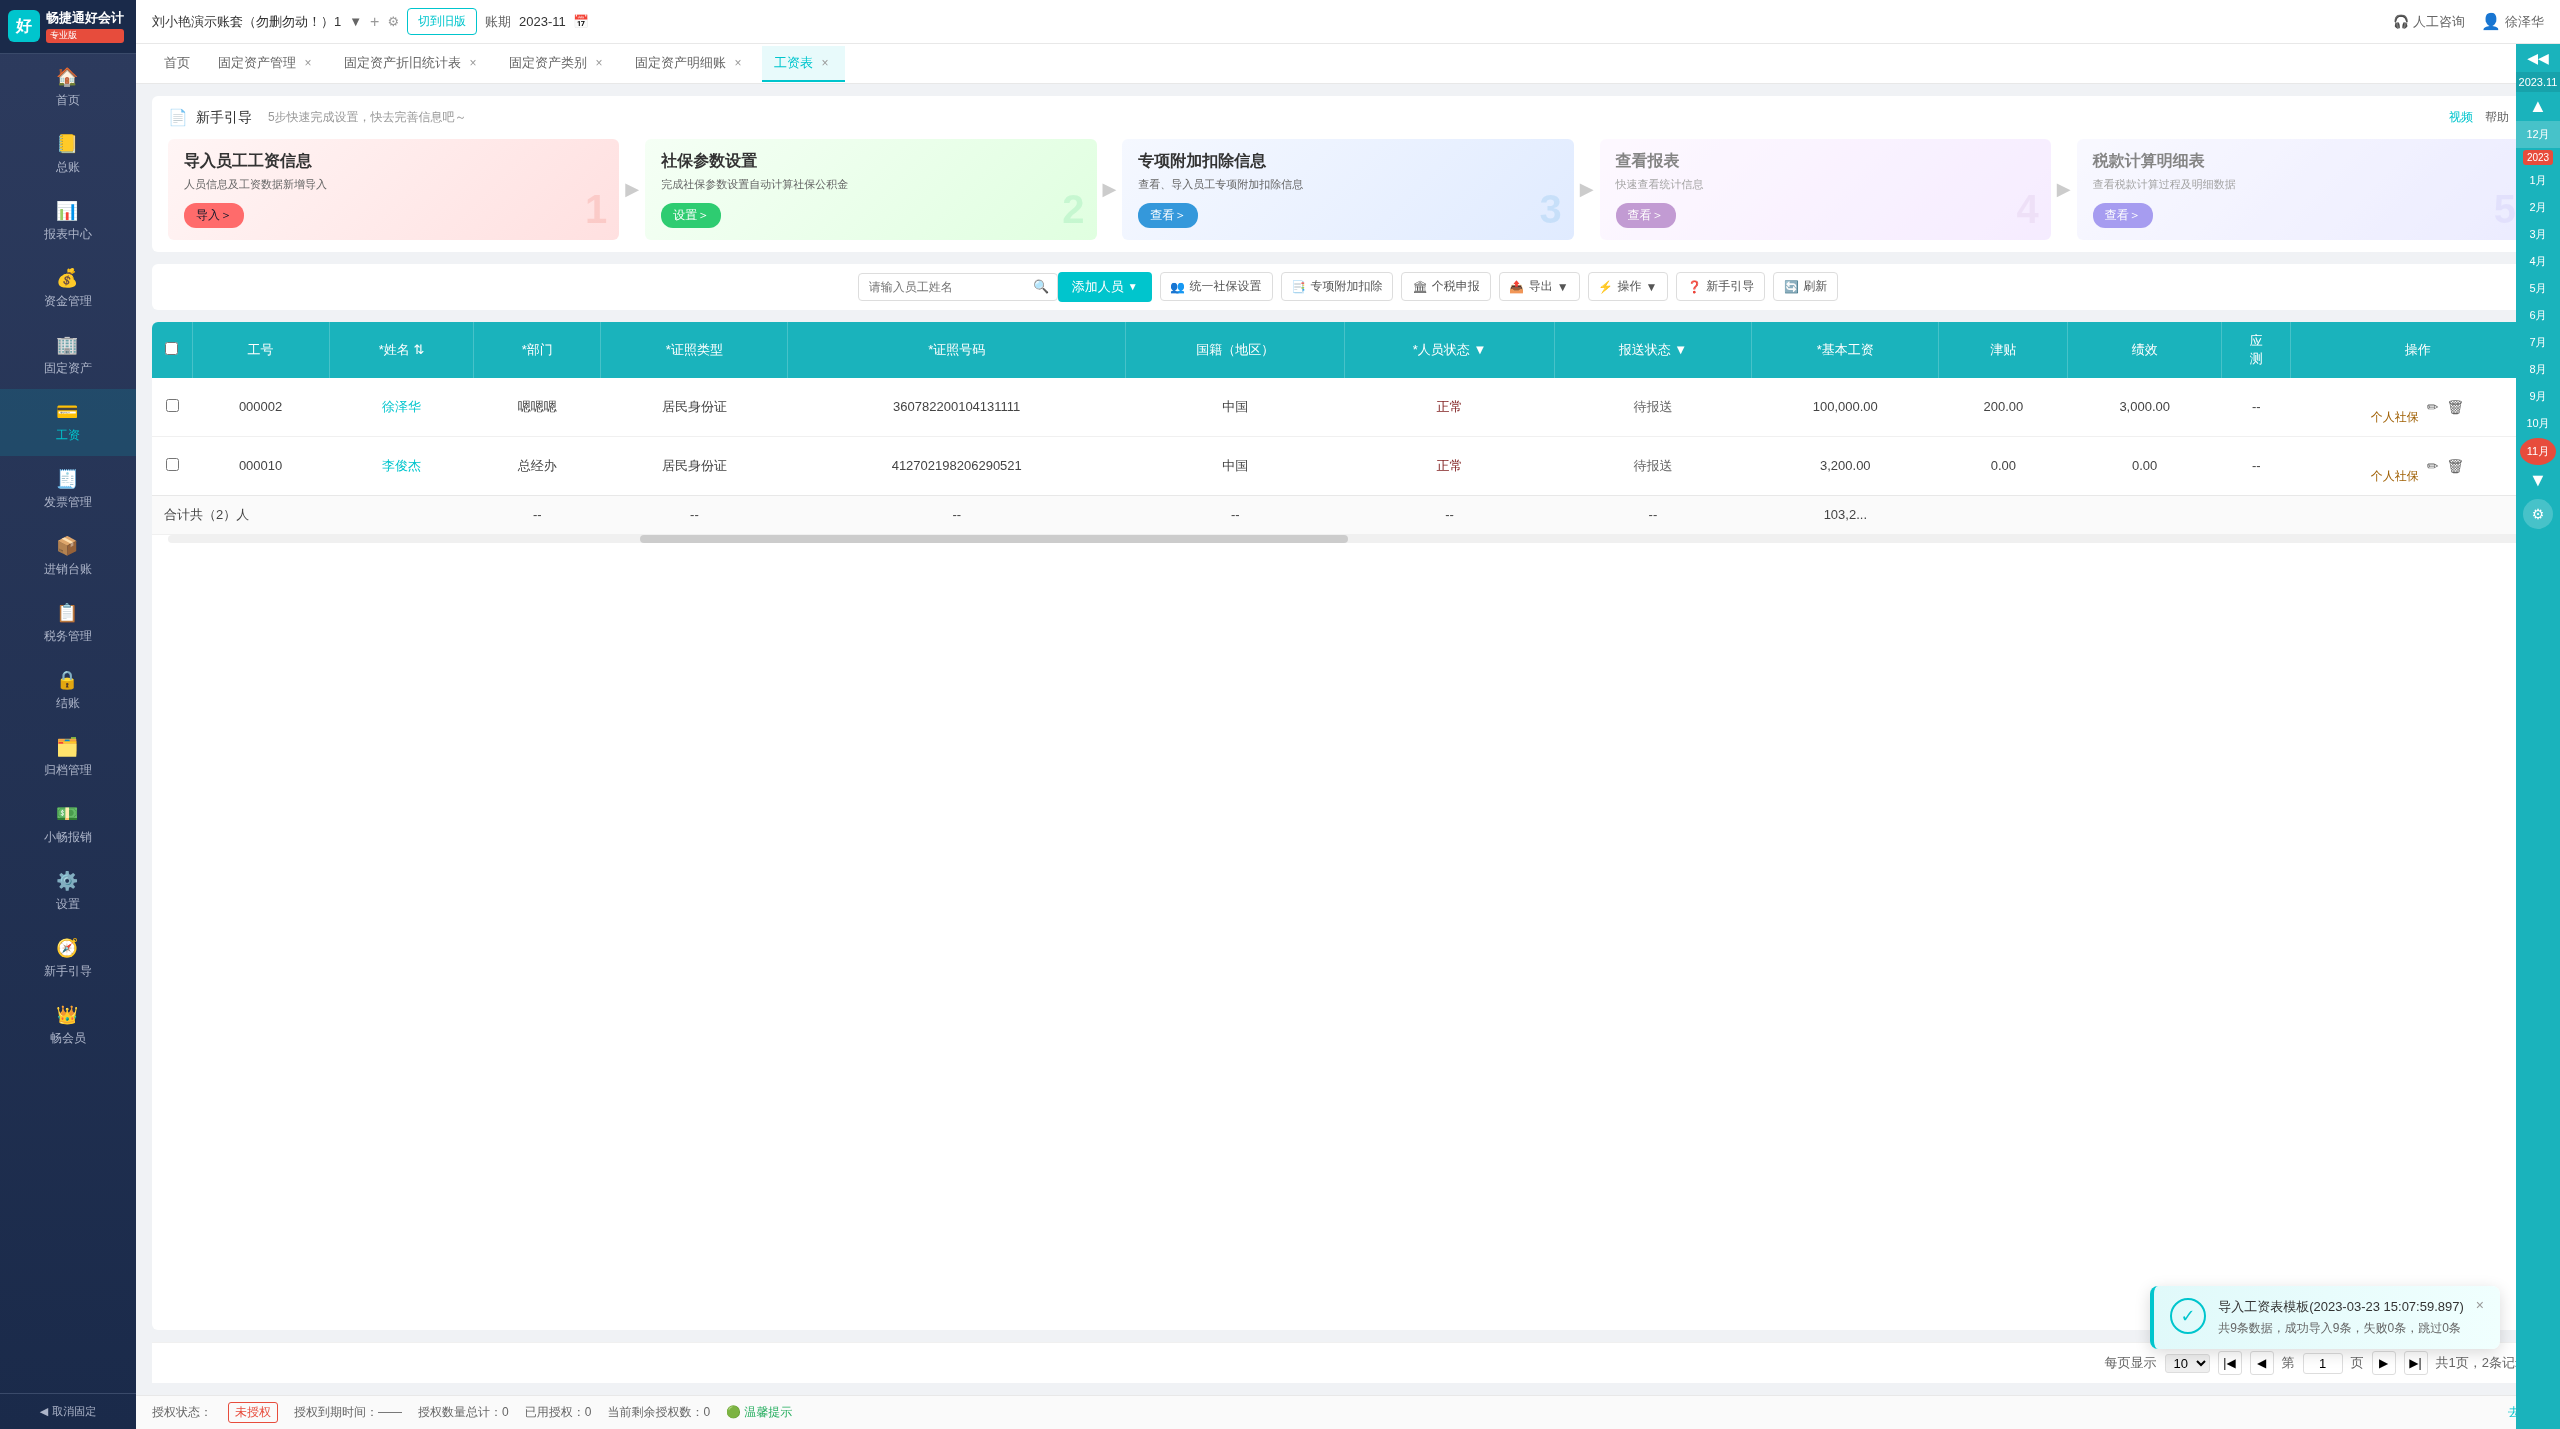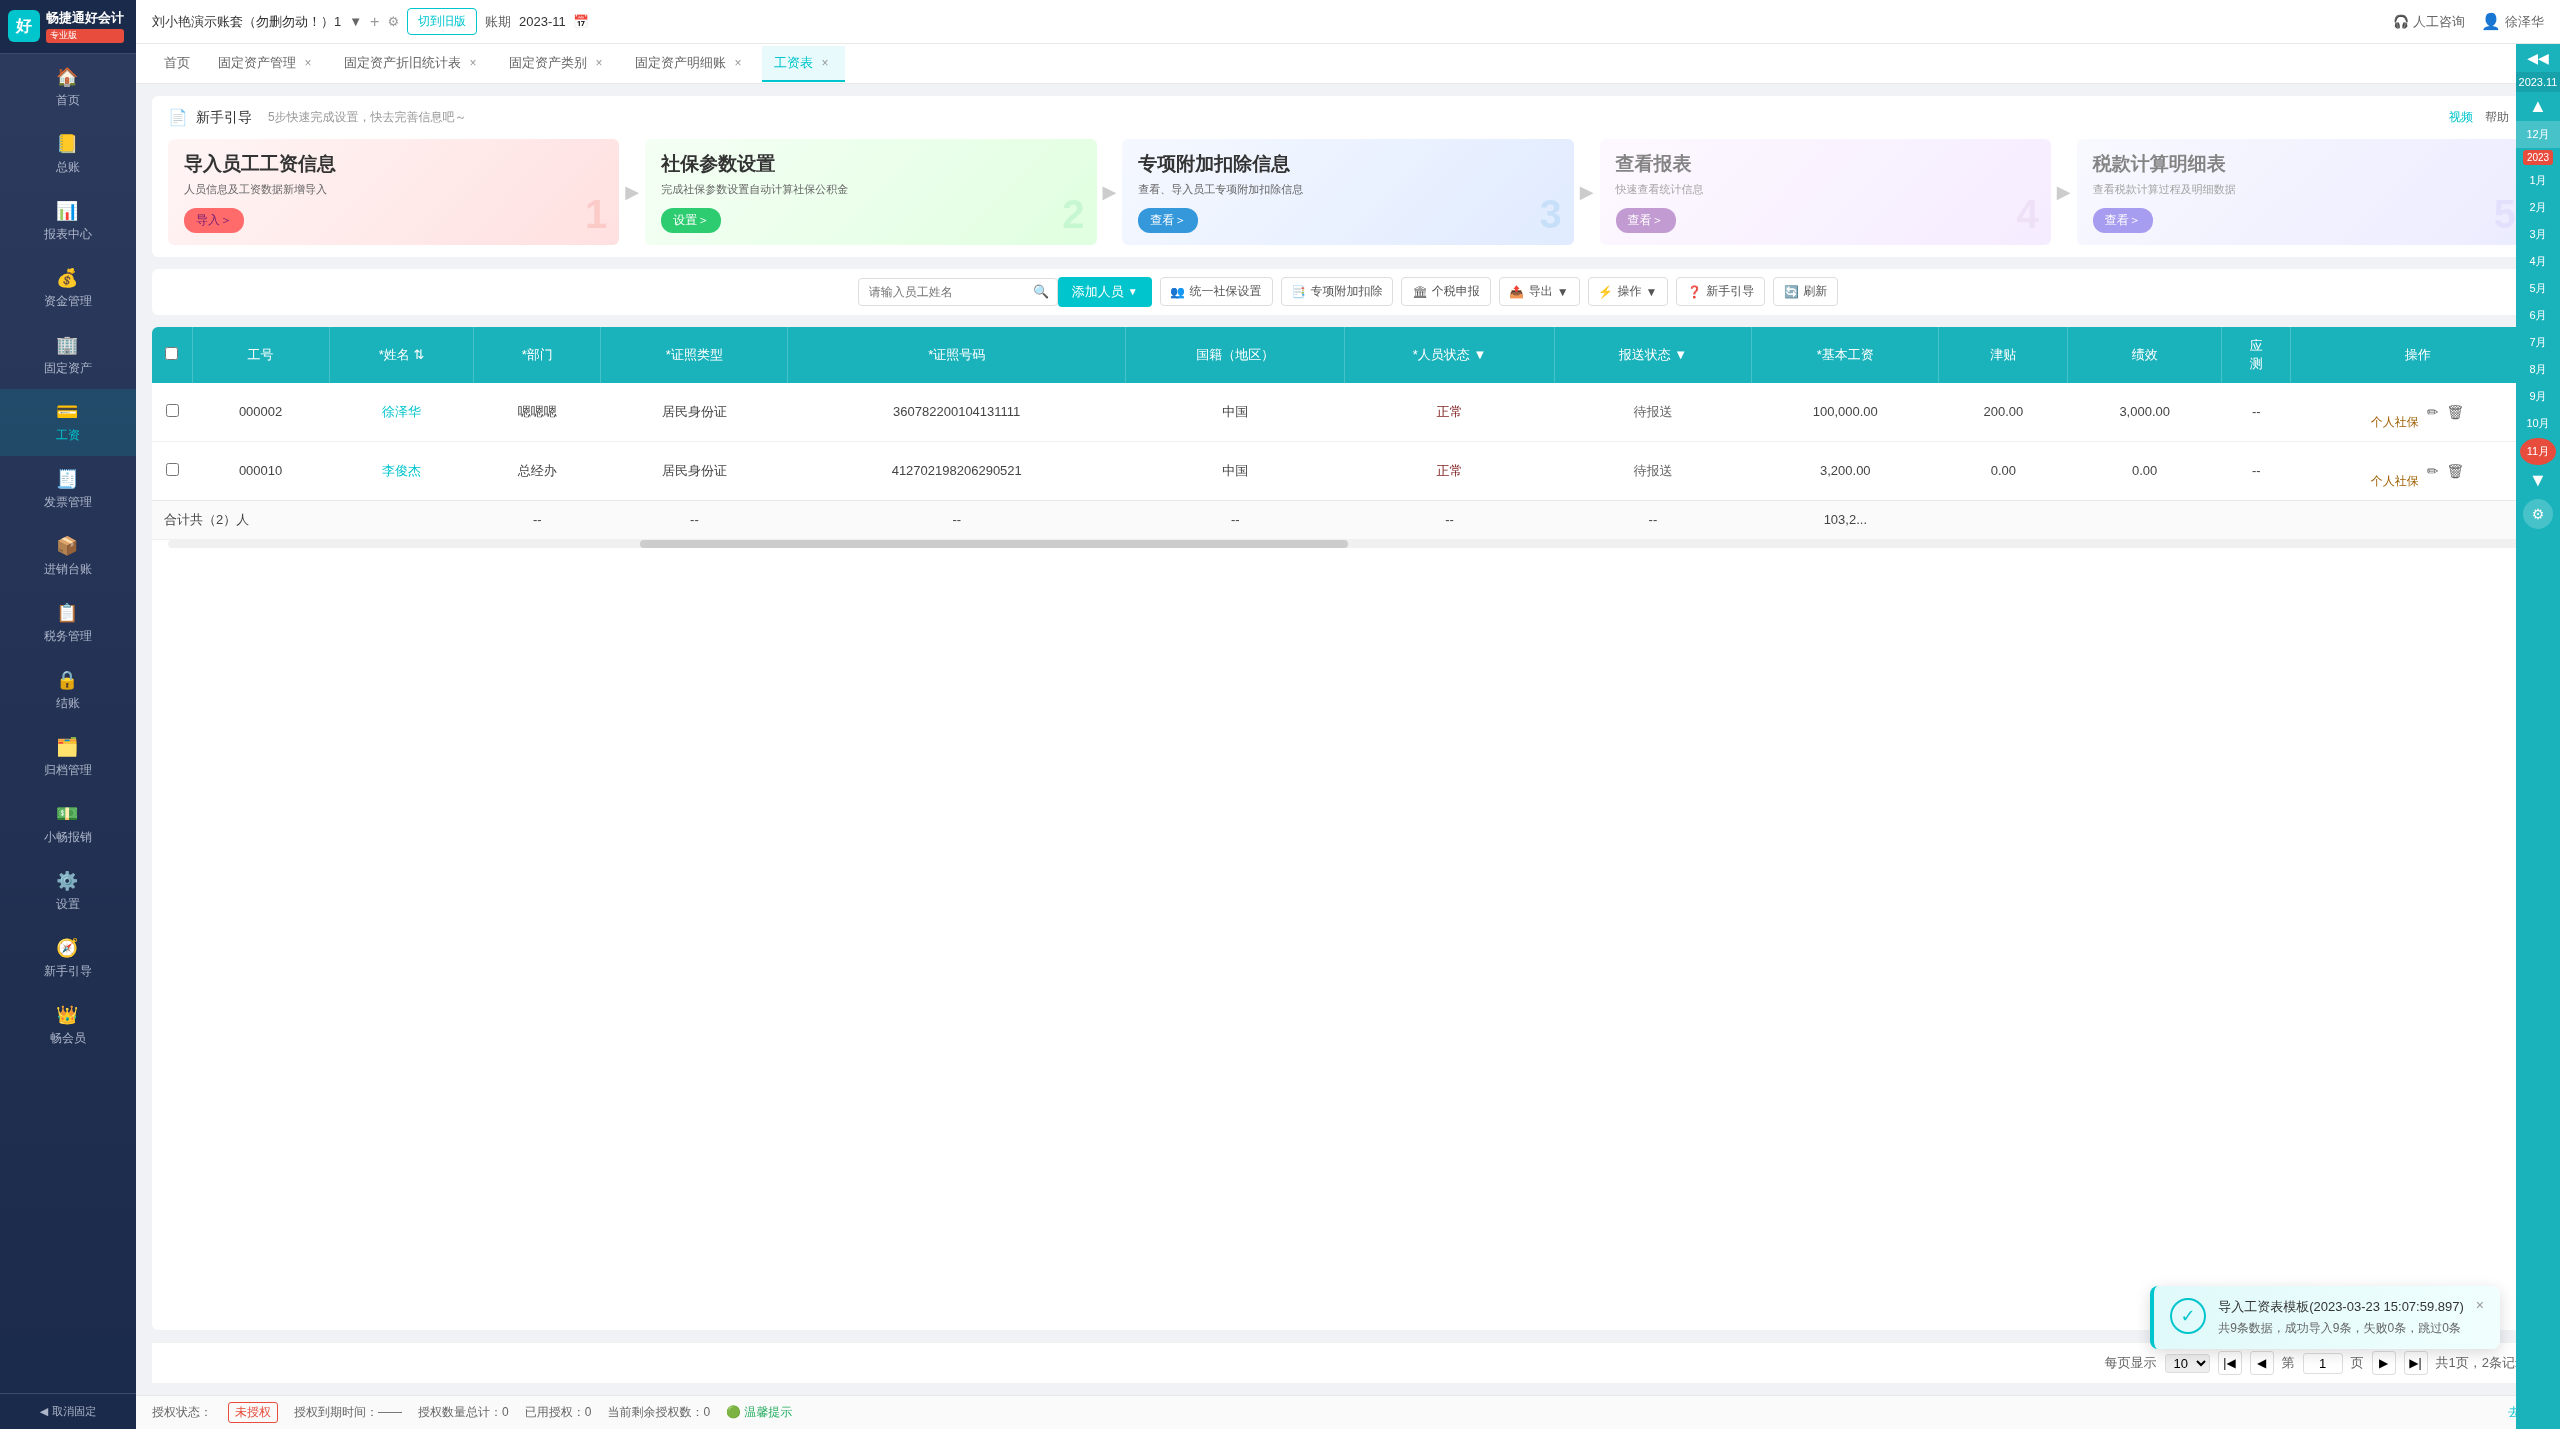--- a/index.html
+++ b/index.html
@@ -235,32 +235,32 @@
       opacity: 0.15;
       position: absolute;
       bottom: 8px;
       right: 12px;
     }
     .step1 .step-number { color: #e74c3c; }
     .step2 .step-number { color: #2ecc71; }
     .step3 .step-number { color: #3498db; }
     .step4 .step-number { color: #9b59b6; }
     .step5 .step-number { color: #6c5ce7; }
-    .step-title { font-size: 19px; font-weight: bold; color: #333; margin-bottom: 4px; }
+    .step-title { font-size: 16px; font-weight: bold; color: #333; margin-bottom: 4px; }
     .step-desc { font-size: 11px; color: #666; line-height: 1.5; }
     .step-btn {
       margin-top: 10px;
       padding: 4px 12px;
       border-radius: 12px;
       font-size: 12px;
       cursor: pointer;
       border: none;
       display: inline-block;
     }
-    .step1 .step-btn { background: #ff6b6b; color: #701a75; }
+    .step1 .step-btn { background: #ff6b6b; color: #0f172a; }
     .step2 .step-btn { background: #2ecc71; color: white; }
     .step3 .step-btn { background: #3498db; color: white; }
     .step4 .step-btn { background: #9b59b6; color: white; }
     .step5 .step-btn { background: #6c5ce7; color: white; }
     .step-arrow {
       display: flex;
       align-items: center;
       color: #ccc;
       padding: 0 6px;
       font-size: 18px;

